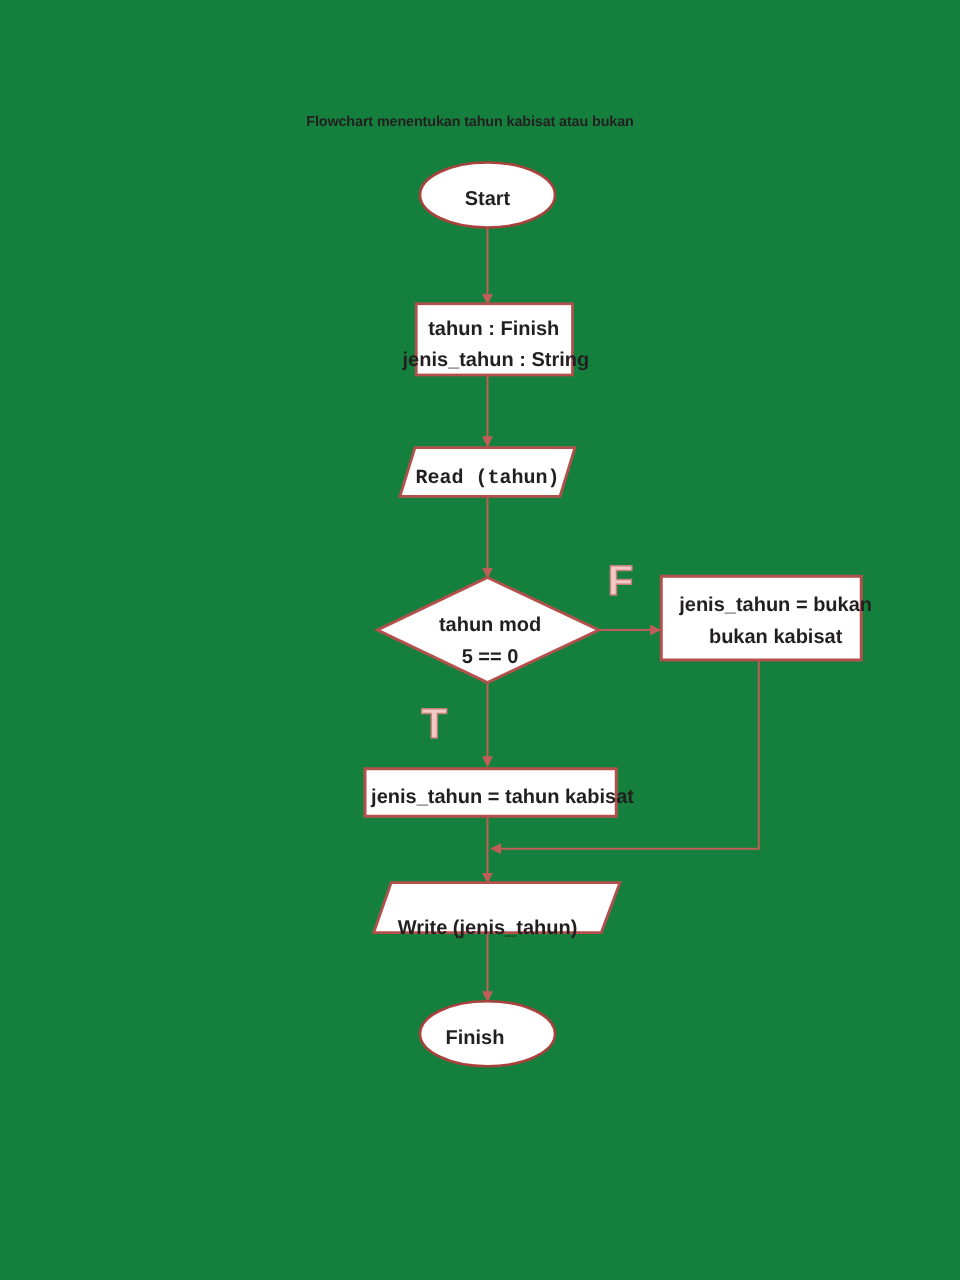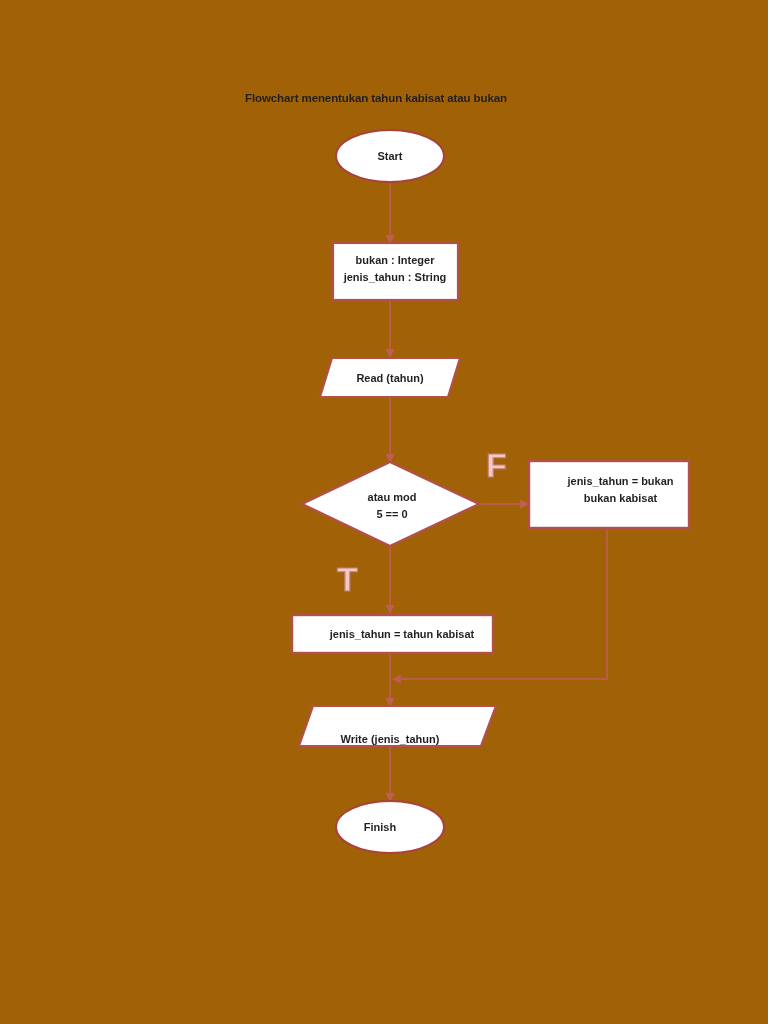--- a/index.html
+++ b/index.html
@@ -12,21 +12,21 @@
     width: 768px;
     height: 1024px;
     font-family: "Liberation Sans", sans-serif;
     color: #231f20;
     overflow: hidden;
   }
   #canvas {
     position: relative;
     width: 768px;
     height: 1024px;
-    background: #a16207;
+    background: #15803d;
   }
   #flow-svg {
     position: absolute;
     left: 0;
     top: 0;
     width: 768px;
     height: 1024px;
   }
   .doc-title {
     position: absolute;
@@ -34,30 +34,30 @@
     top: 92px;
     font-size: 11.5px;
     font-weight: 600;
     letter-spacing: -0.1px;
     color: #231f20;
     white-space: nowrap;
   }
   .node-label {
     position: absolute;
     text-align: center;
-    font-size: 11px;
+    font-size: 16px;
     font-weight: 600;
     color: #231f20;
     line-height: 1.55;
     white-space: nowrap;
     pointer-events: none;
   }
   .label-start   { left: 336px; top: 148px; width: 108px; }
   .label-decl    { left: 322px; top: 252px; width: 146px; }
-  .label-read    { left: 320px; top: 370px; width: 140px; }
+  .label-read    { left: 320px; top: 370px; width: 140px; font-family: Liberation Mono, monospace; }
   .label-cond    { left: 305px; top: 489px; width: 174px; }
   .label-false   { left: 530px; top: 473px; width: 181px; }
   .label-true    { left: 292px; top: 626px; width: 220px; }
   .label-write   { left: 300px; top: 717px; width: 180px; margin-top: 14px; }
   .label-finish  { left: 336px; top: 819px; width: 88px; }
   .branch-letter {
     position: absolute;
     font-size: 34px;
     font-weight: 700;
     font-family: "Liberation Sans", sans-serif;
@@ -109,30 +109,30 @@
     <polygon points="313,706 496,706 481,746 299,746" fill="#ffffff" stroke="#b4504c" stroke-width="2.2"></polygon>
 
     <ellipse cx="390" cy="827" rx="54" ry="26" fill="#ffffff" stroke="#a9413d" stroke-width="2.1"></ellipse>
   </svg>
 
   <div class="node-label label-start">
     <span>Start</span>
   </div>
 
   <div class="node-label label-decl">
-    <div>bukan : Integer</div>
+    <div>tahun : Finish</div>
     <div>jenis_tahun : String</div>
   </div>
 
   <div class="node-label label-read">
     <span>Read (tahun)</span>
   </div>
 
   <div class="node-label label-cond">
-    <div>atau mod</div>
+    <div>tahun mod</div>
     <div>5 == 0</div>
   </div>
 
   <div class="node-label label-false">
     <div>jenis_tahun = bukan</div>
     <div>bukan kabisat</div>
   </div>
 
   <div class="node-label label-true">
     <span>jenis_tahun = tahun kabisat</span>

